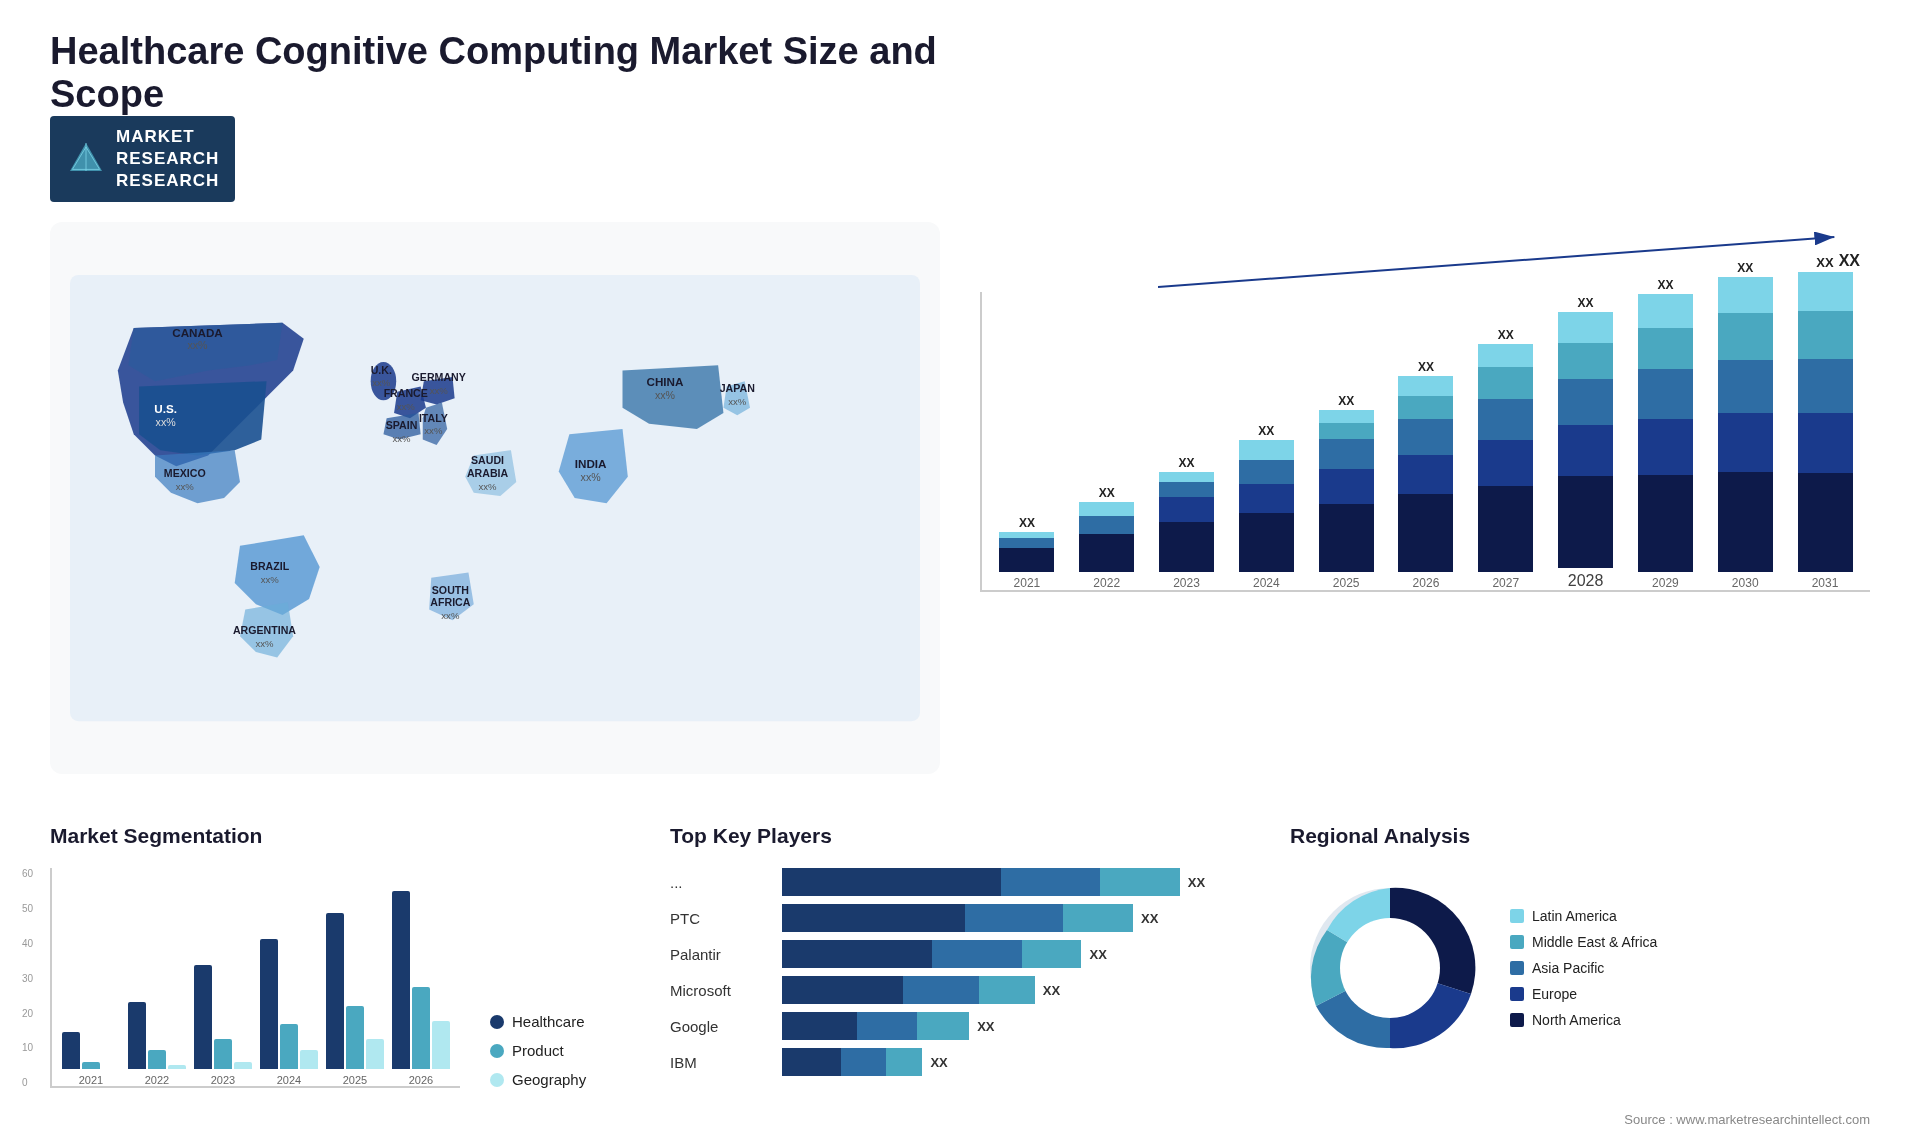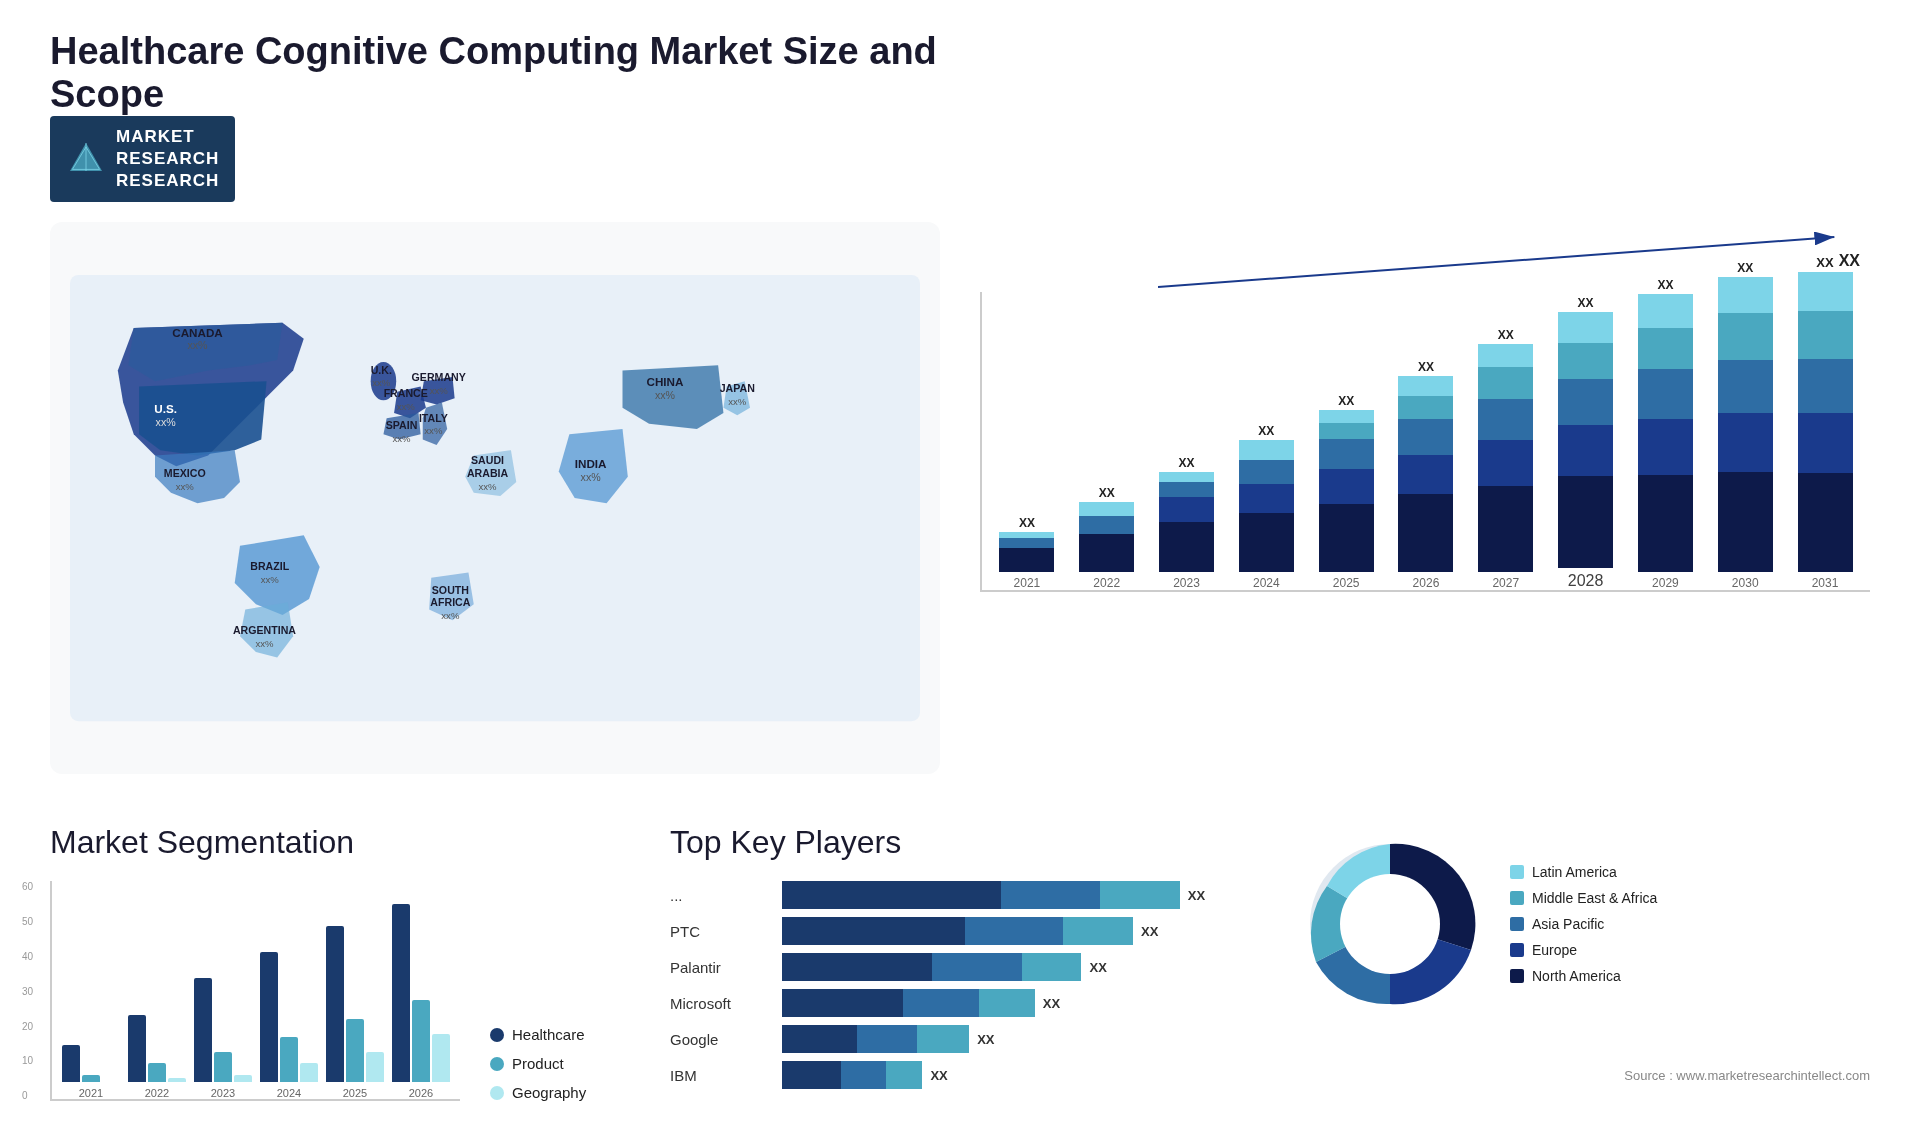--- a/index.html
+++ b/index.html
@@ -81,22 +81,22 @@
 
     
     .bottom-grid {
       display: grid;
       grid-template-columns: 1fr 1fr 1fr;
       gap: 30px 40px;
       margin-top: 20px;
     }
 
     .section-title {
-      font-size: 32px;
-      font-weight: 400;
+      font-size: 21px;
+      font-weight: 700;
       color: #1a1a2e;
       margin-bottom: 20px;
     }
 
     
     .seg-chart-area {
       display: flex;
       gap: 20px;
       align-items: flex-end;
     }
@@ -622,20 +622,21 @@
             <div class="player-bar-seg2" style="width:32%;"></div>
             <div class="player-bar-seg3" style="width:26%;"></div>
           </div>
           <span class="player-xx">XX</span>
         </div>
       </div>
     </div>
   </div>
 
   <div>
+    <div class="section-title">Regional Analysis</div>
     <div class="donut-section">
 
       <svg width="200" height="200" viewBox="0 0 200 200">
 
         <circle cx="100" cy="100" r="80" fill="#e0e8f0"></circle>
 
         <path d="M100,100 L100,20 A80,80 0 0,1 181,126 Z" fill="#0d1a4a"></path>
 
         <path d="M100,100 L181,126 A80,80 0 0,1 100,180 Z" fill="#1a3a8c"></path>
 

